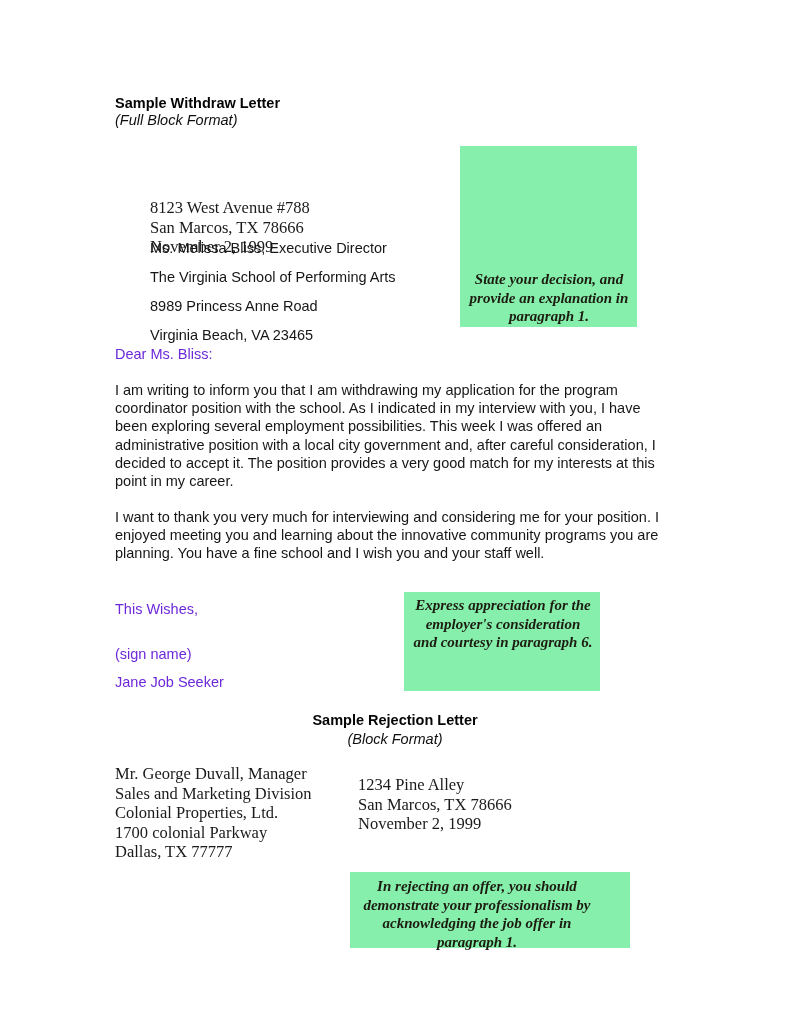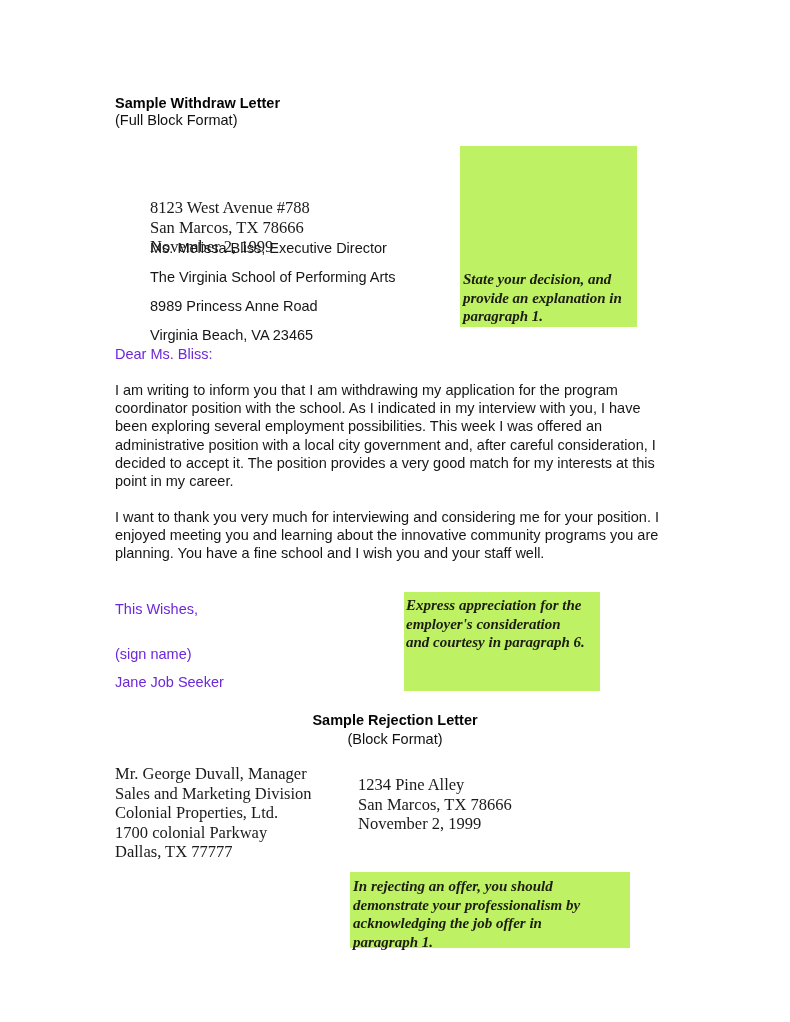--- a/index.html
+++ b/index.html
@@ -32,40 +32,42 @@
   }
   .heading {
     font-family: "Liberation Sans", sans-serif;
     font-weight: bold;
     font-size: 14.5px;
     line-height: 17px;
     color: #050505;
   }
   .subheading {
     font-family: "Liberation Sans", sans-serif;
+    font-style: italic;
     font-size: 14.5px;
     line-height: 17px;
     color: #101010;
   }
   .body-para {
     font-family: "Liberation Sans", sans-serif;
     font-size: 14.5px;
     line-height: 18.2px;
     color: #161616;
   }
   .addr-wide {
     font-family: "Liberation Sans", sans-serif;
     font-size: 14.5px;
     line-height: 29px;
     color: #161616;
   }
 
   
   .note {
-    background: #bef264;
+    background: #86efac;
+    text-align: center;
   }
   .note-text {
     font-family: "Liberation Serif", serif;
     font-style: italic;
     font-weight: bold;
     font-size: 15px;
     line-height: 18.5px;
     color: #1c1c10;
     white-space: pre-line;
   }

